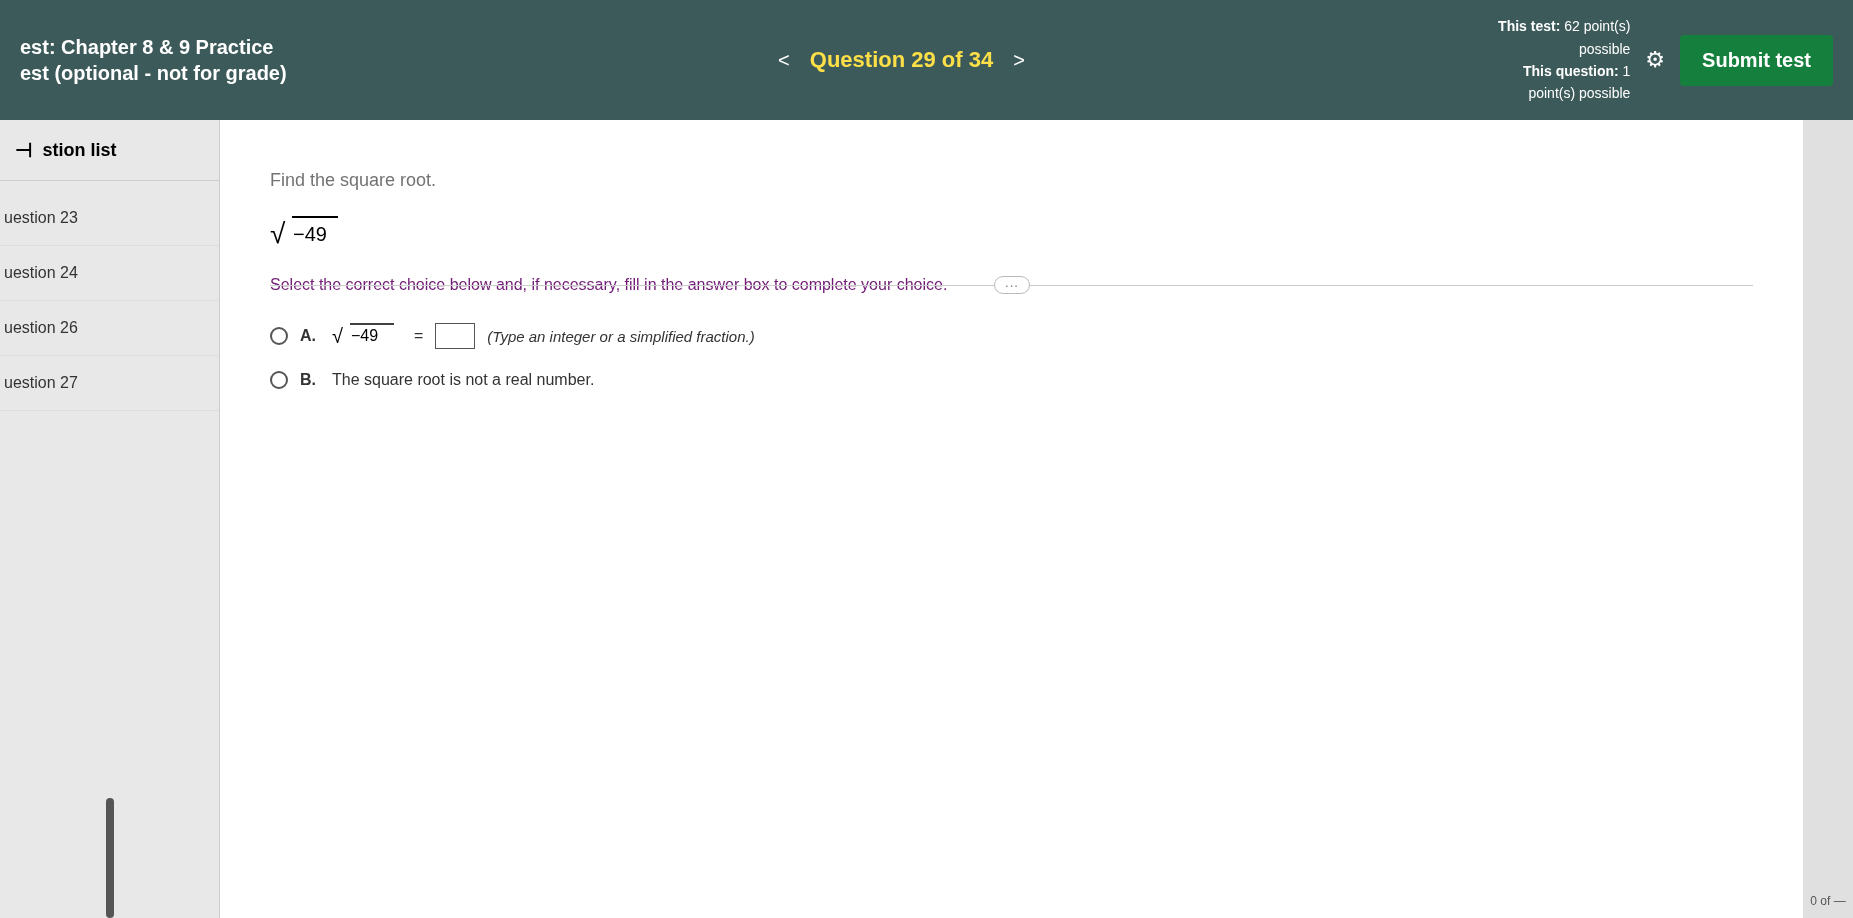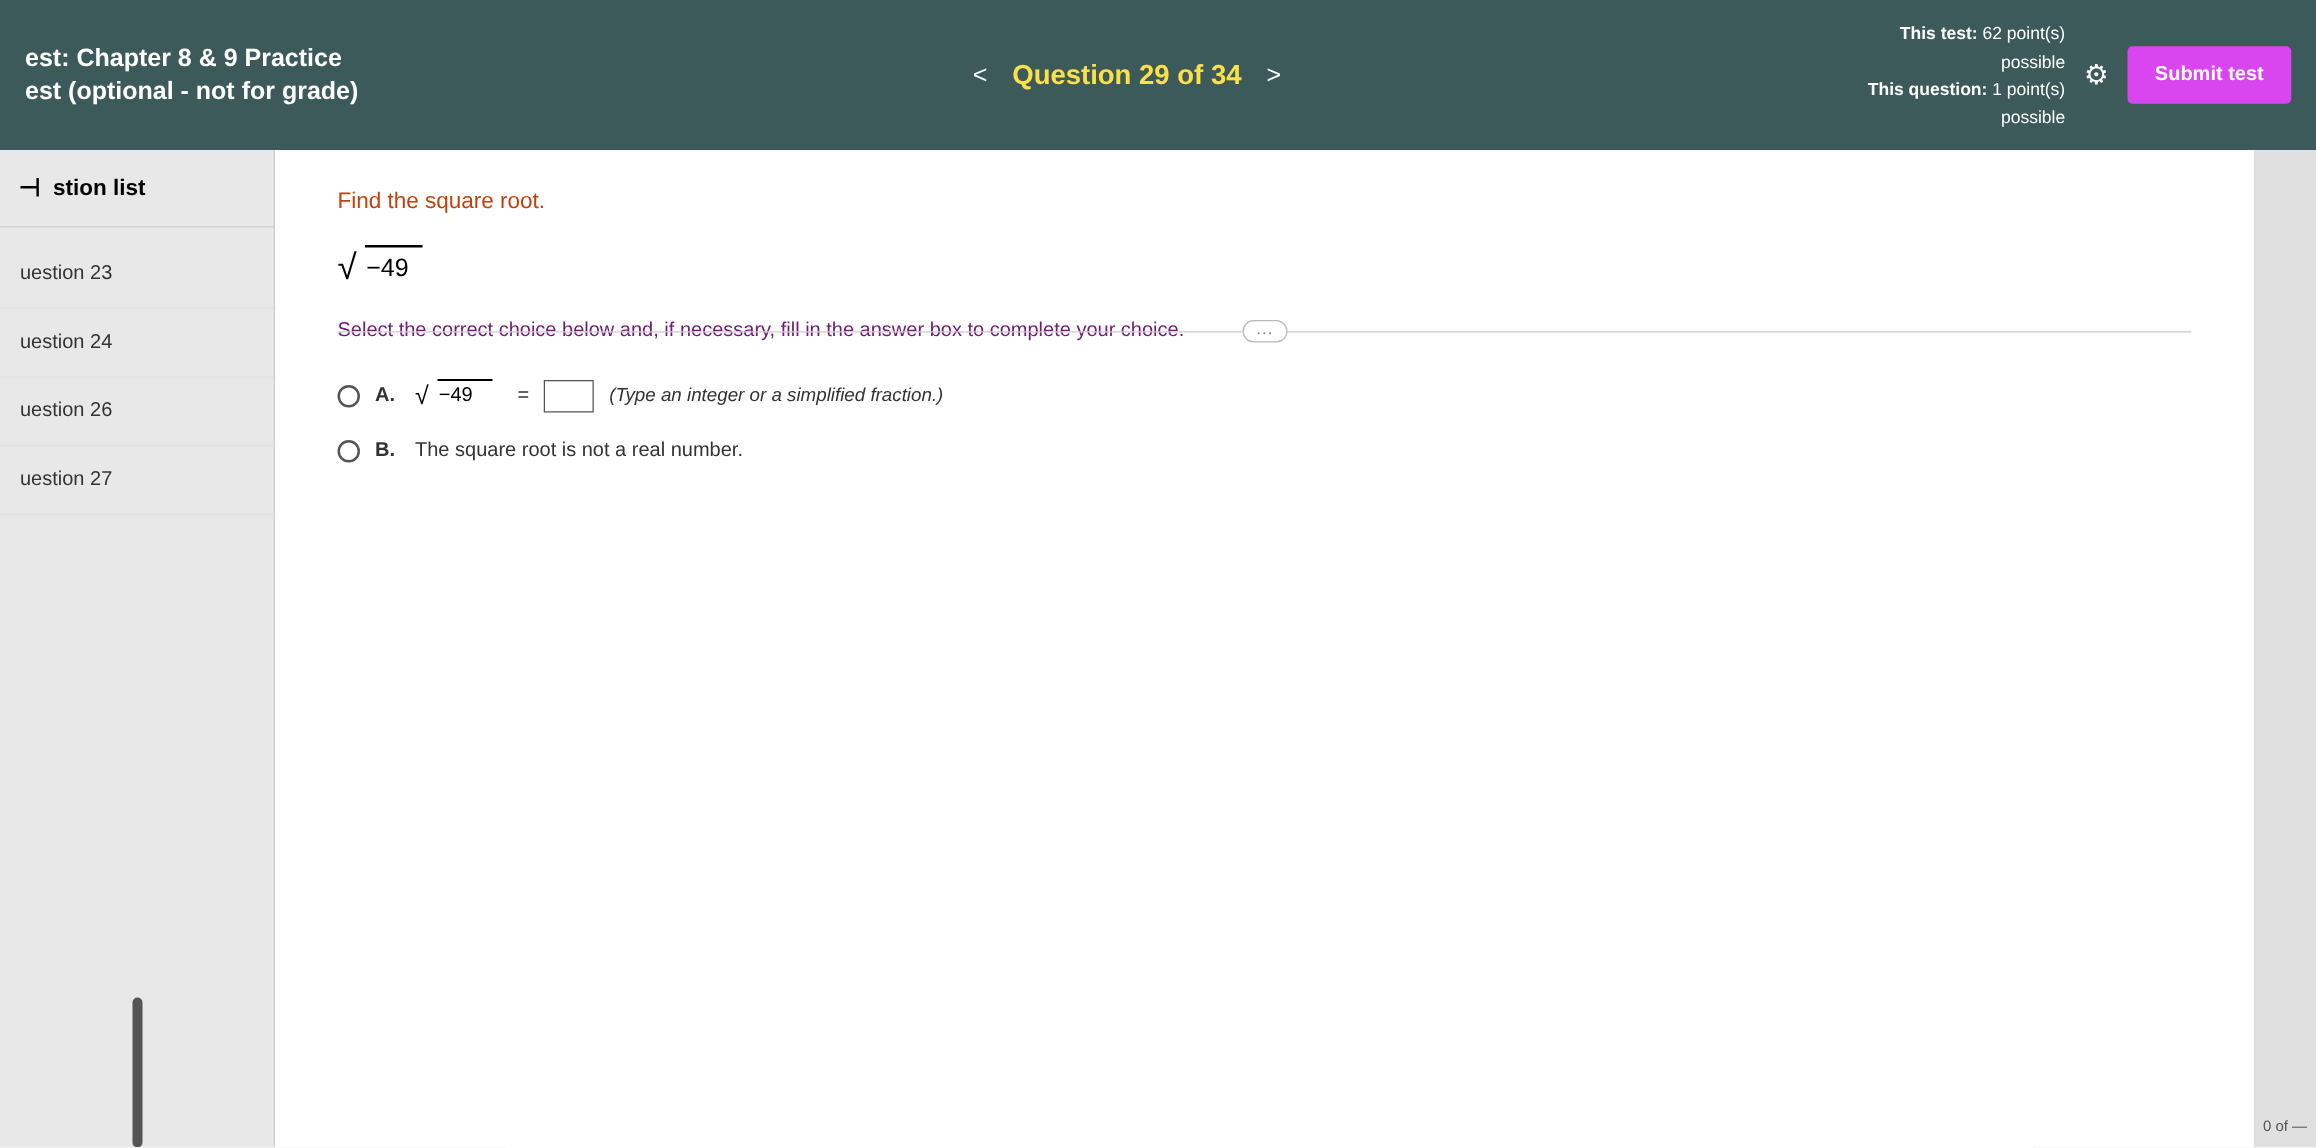--- a/index.html
+++ b/index.html
@@ -50,25 +50,25 @@
       font-size: 14px;
       line-height: 1.6;
       text-align: right;
     }
     .gear-icon {
       font-size: 22px;
       cursor: pointer;
       margin-left: auto;
     }
     .submit-btn {
-      background: #d946ef;
+      background: #15803d;
       color: white;
       border: none;
       padding: 14px 22px;
-      font-size: 16px;
+      font-size: 20px;
       font-weight: bold;
       border-radius: 4px;
       cursor: pointer;
       white-space: nowrap;
     }
 
     
     .main {
       display: flex;
       flex: 1;
@@ -97,21 +97,21 @@
     .sidebar-collapse-icon {
       font-size: 20px;
       cursor: pointer;
     }
     .sidebar-list {
       flex: 1;
       overflow-y: auto;
       padding: 10px 0;
     }
     .sidebar-item {
-      padding: 18px 16px;
+      padding: 18px 4px;
       font-size: 16px;
       color: #333;
       cursor: pointer;
       border-bottom: 1px solid #ddd;
     }
     .sidebar-bottom-bar {
       position: absolute;
       bottom: 0;
       left: 50%;
       transform: translateX(-50%);
@@ -125,21 +125,22 @@
     .question-area {
       flex: 1;
       background: white;
       padding: 30px 50px;
       overflow-y: auto;
       position: relative;
     }
     .question-text {
       font-size: 18px;
       margin-bottom: 20px;
-      color: #c2410c;
+      color: #737373;
+      margin-top: 20px;
     }
     .math-display {
       font-size: 22px;
       margin-bottom: 30px;
       display: flex;
       align-items: center;
       gap: 4px;
     }
     .divider-line {
       border: none;

